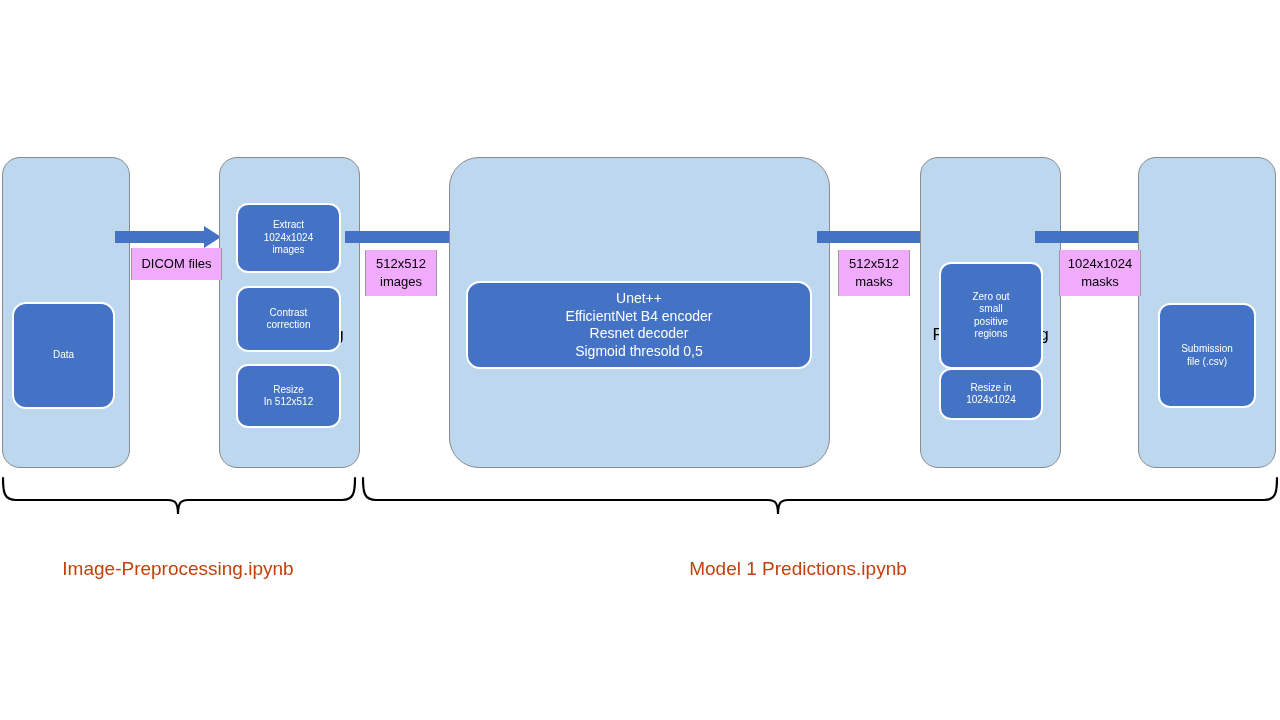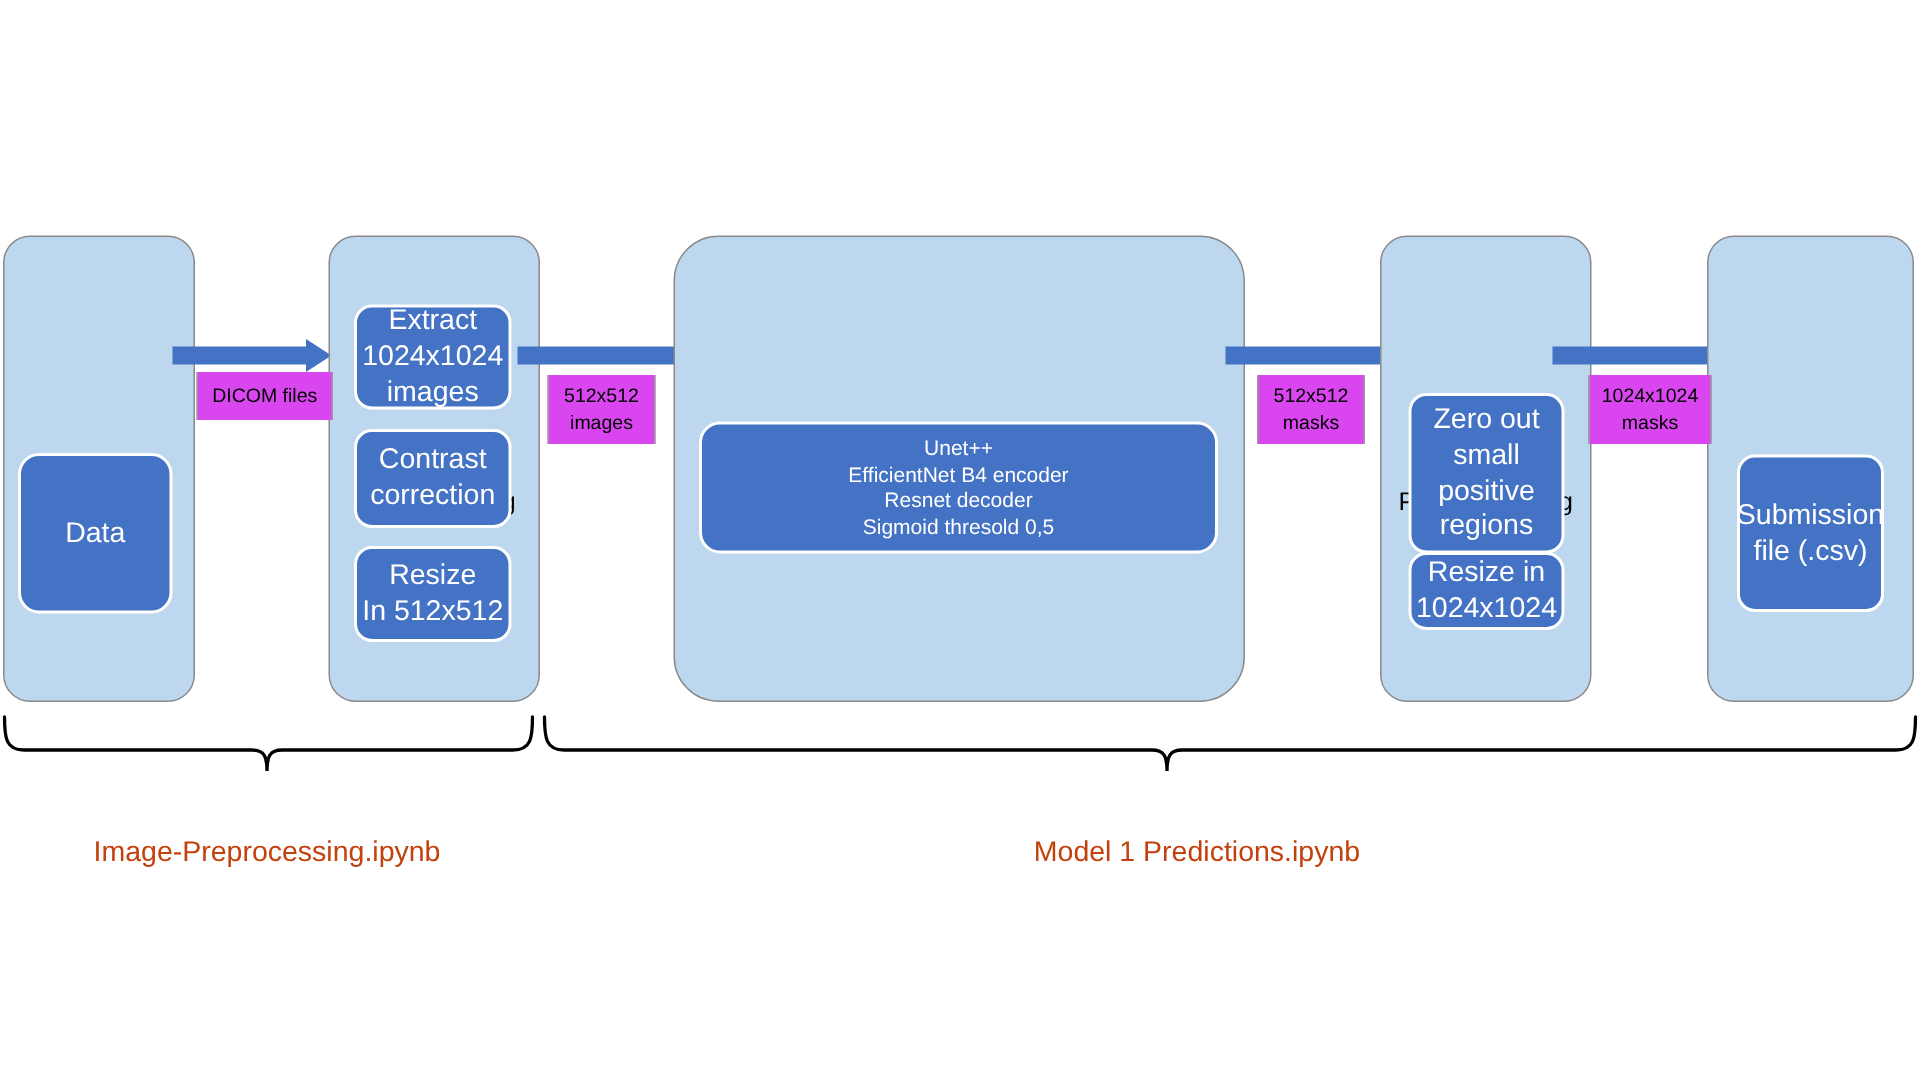--- a/index.html
+++ b/index.html
@@ -45,21 +45,21 @@
     background: #4472c4;
     border: 2px solid #ffffff;
     border-radius: 12px;
     box-sizing: border-box;
     color: #ffffff;
     display: flex;
     align-items: center;
     justify-content: center;
     text-align: center;
     line-height: 1.25;
-    font-size: 19px;
+    font-size: 10px;
     white-space: pre-line;
   }
   .node.big {
     font-size: 14px;
     border-radius: 14px;
   }
 
   
   .arrow {
     position: absolute;
@@ -77,21 +77,21 @@
     top: 0;
     width: 0; height: 0;
     border-top: 11px solid transparent;
     border-bottom: 11px solid transparent;
     border-left: 17px solid #4472c4;
   }
 
   
   .edge-label {
     position: absolute;
-    background: #d946ef;
+    background: #f0abfc;
     border-left: 1px solid #9a9a9a;
     border-right: 1px solid #9a9a9a;
     box-sizing: border-box;
     display: flex;
     align-items: center;
     justify-content: center;
     text-align: center;
     font-size: 13px;
     color: #000000;
     line-height: 1.35;

